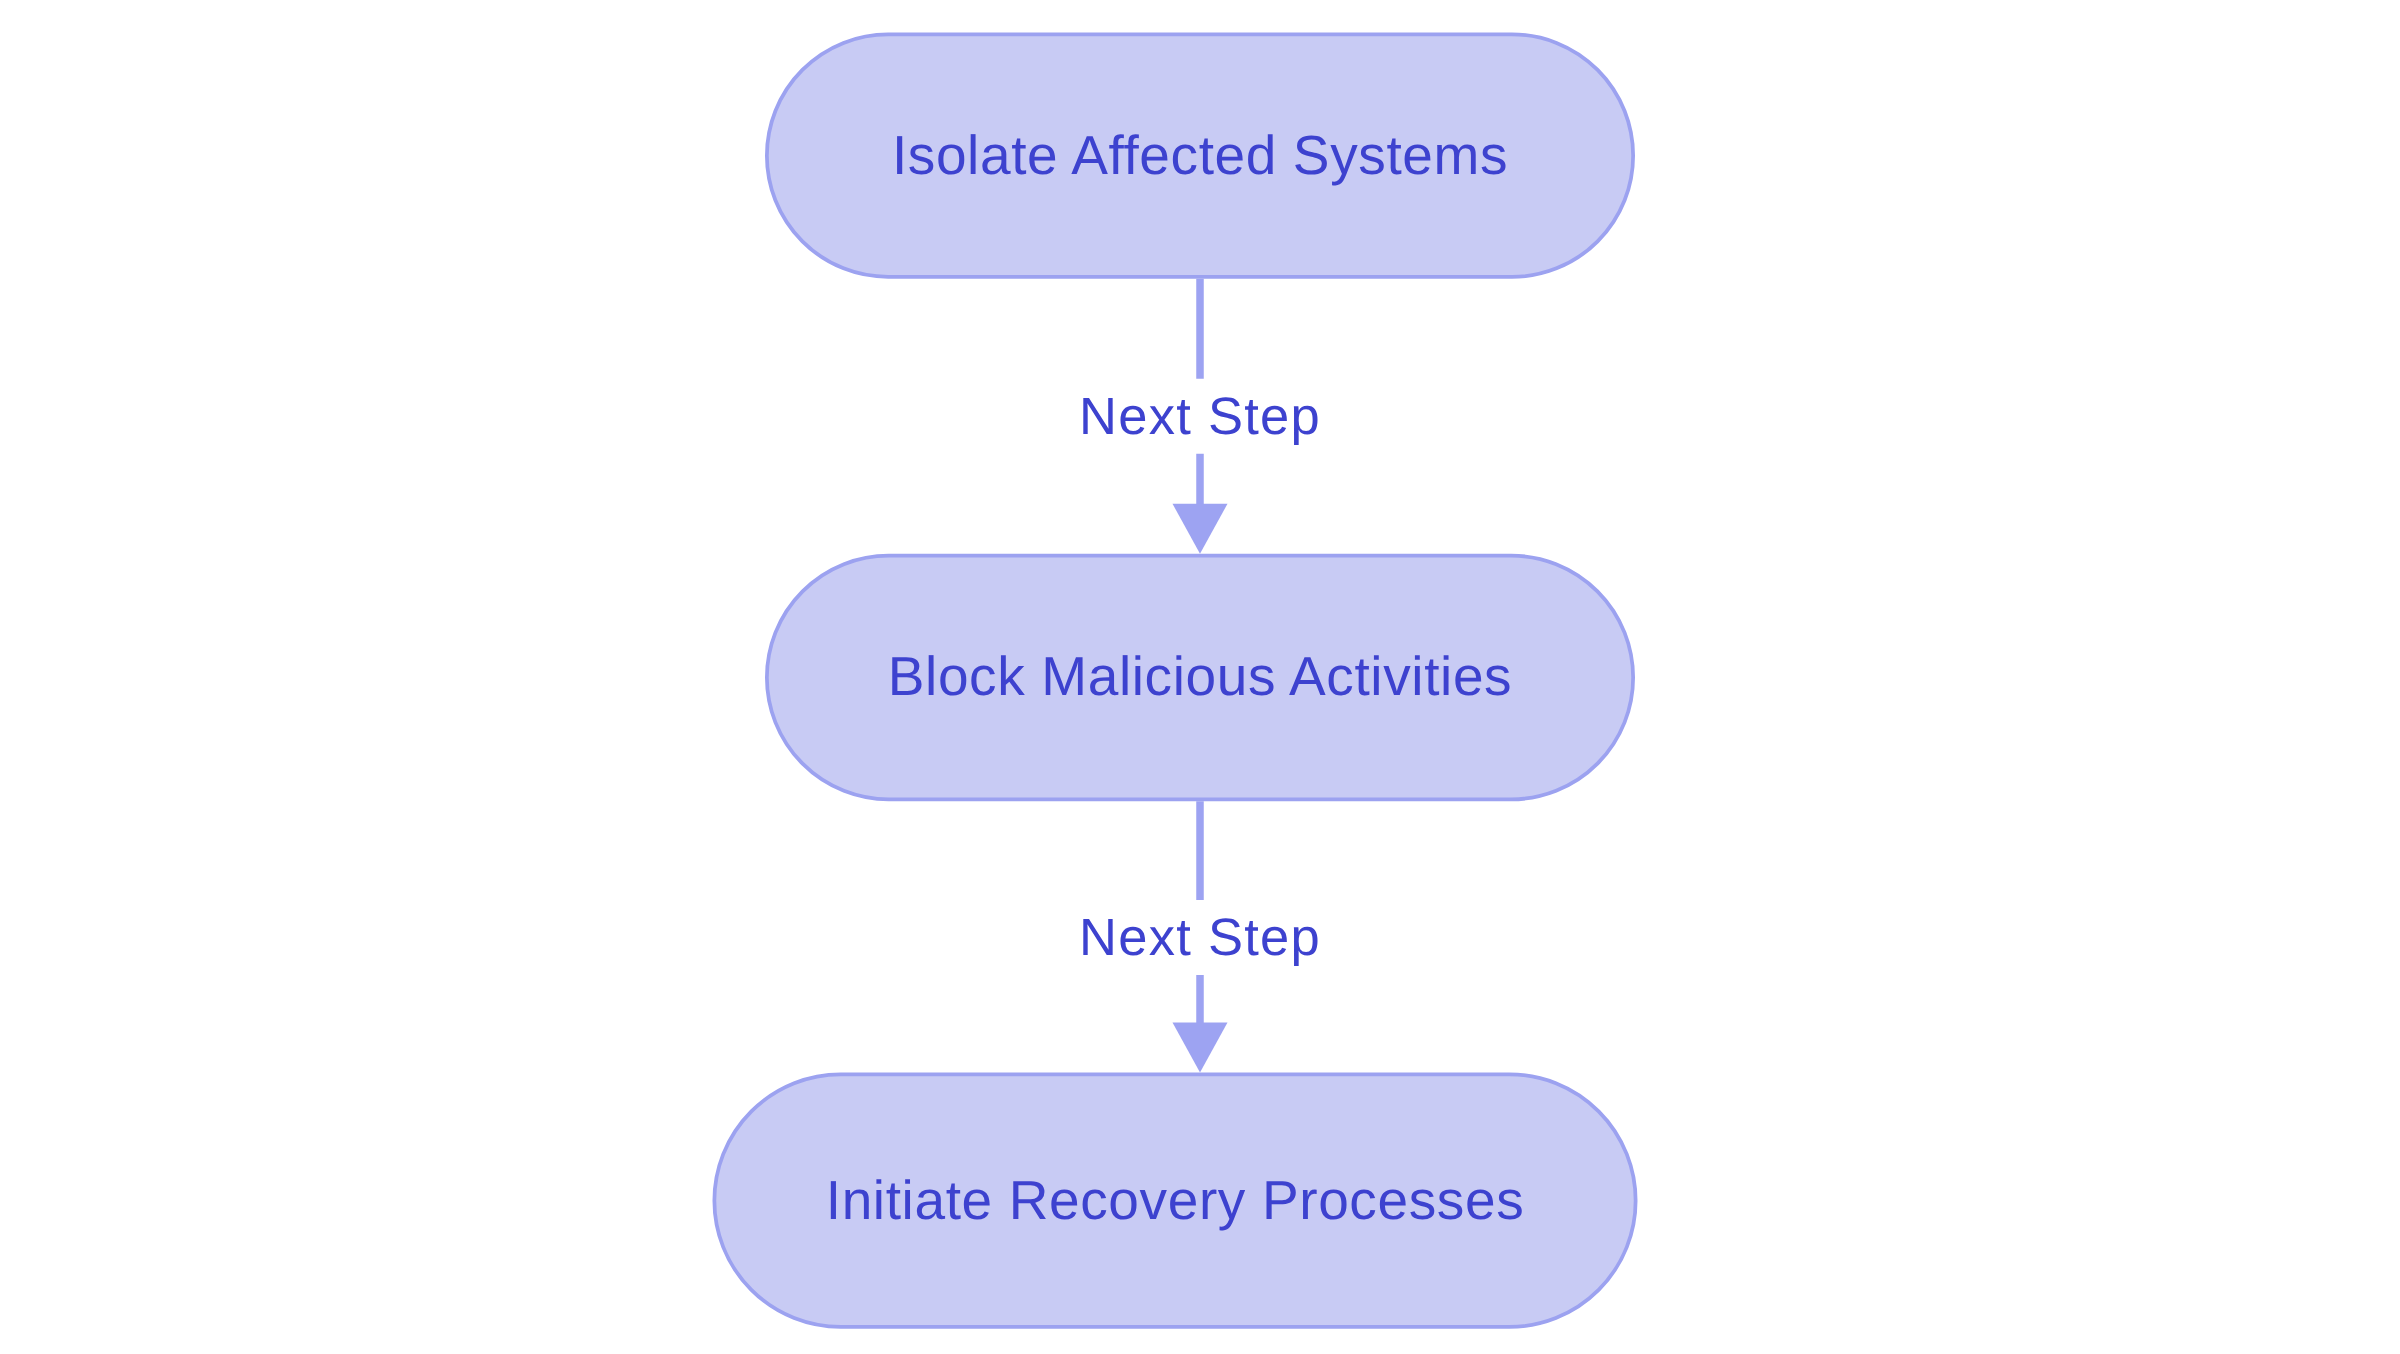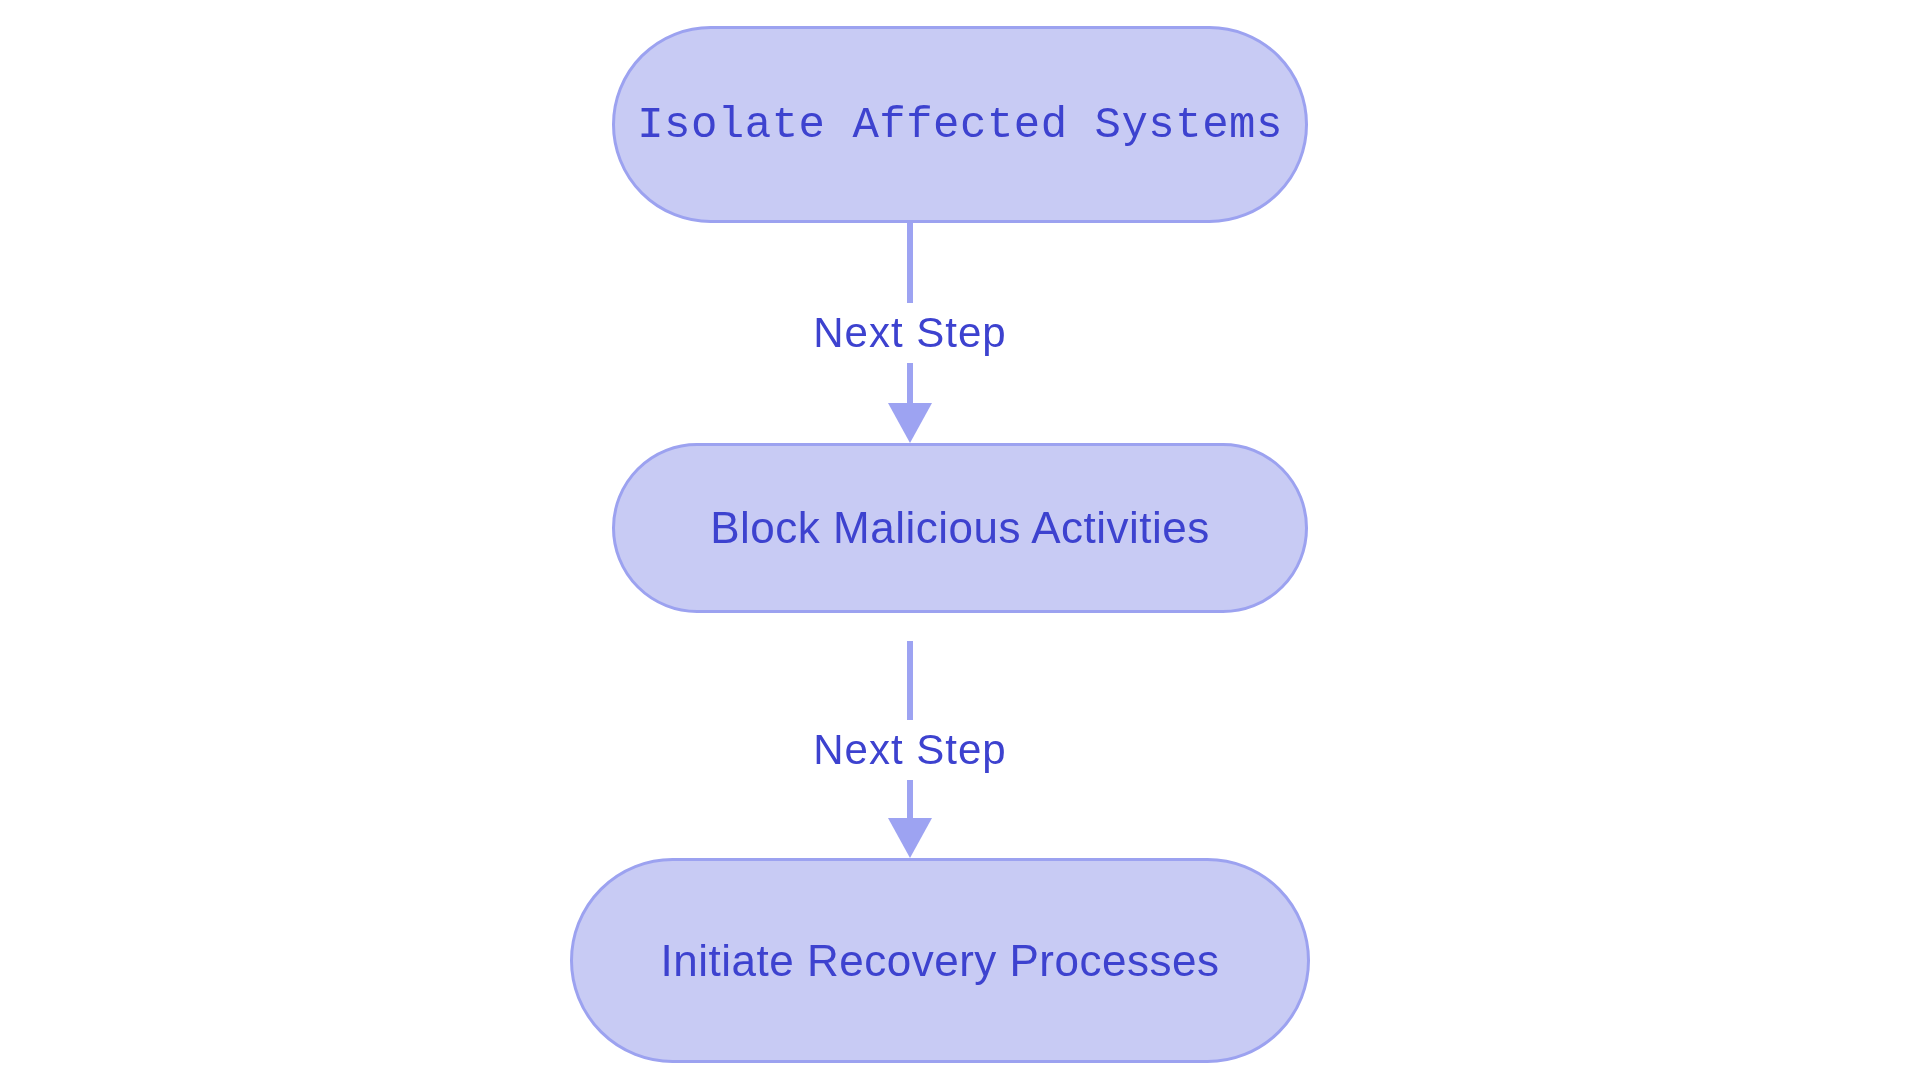--- a/index.html
+++ b/index.html
@@ -29,27 +29,27 @@
     justify-content: center;
     background: var(--node-fill);
     border: 3px solid var(--node-border);
     border-radius: 110px;
     color: var(--node-text);
     font-size: 44px;
     letter-spacing: 0.5px;
     text-align: center;
     white-space: nowrap;
   }
-  .node-1 { left: 612px; top: 26px;  width: 696px; height: 197px; font-family: Liberation Mono, monospace; }
-  .node-2 { left: 612px; top: 443px; width: 696px; height: 170px; }
+  .node-1 { left: 612px; top: 26px;  width: 696px; height: 197px; }
+  .node-2 { left: 612px; top: 443px; width: 696px; height: 198px; }
   .node-3 { left: 570px; top: 858px; width: 740px; height: 205px; }
 
   .connector {
     position: absolute;
-    left: 880px;
+    left: 930px;
     width: 60px;
     text-align: center;
   }
   .connector-1 { top: 223px; height: 220px; }
   .connector-2 { top: 641px; height: 217px; }
 
   .connector .edge-line {
     position: absolute;
     left: 50%;
     transform: translateX(-50%);

